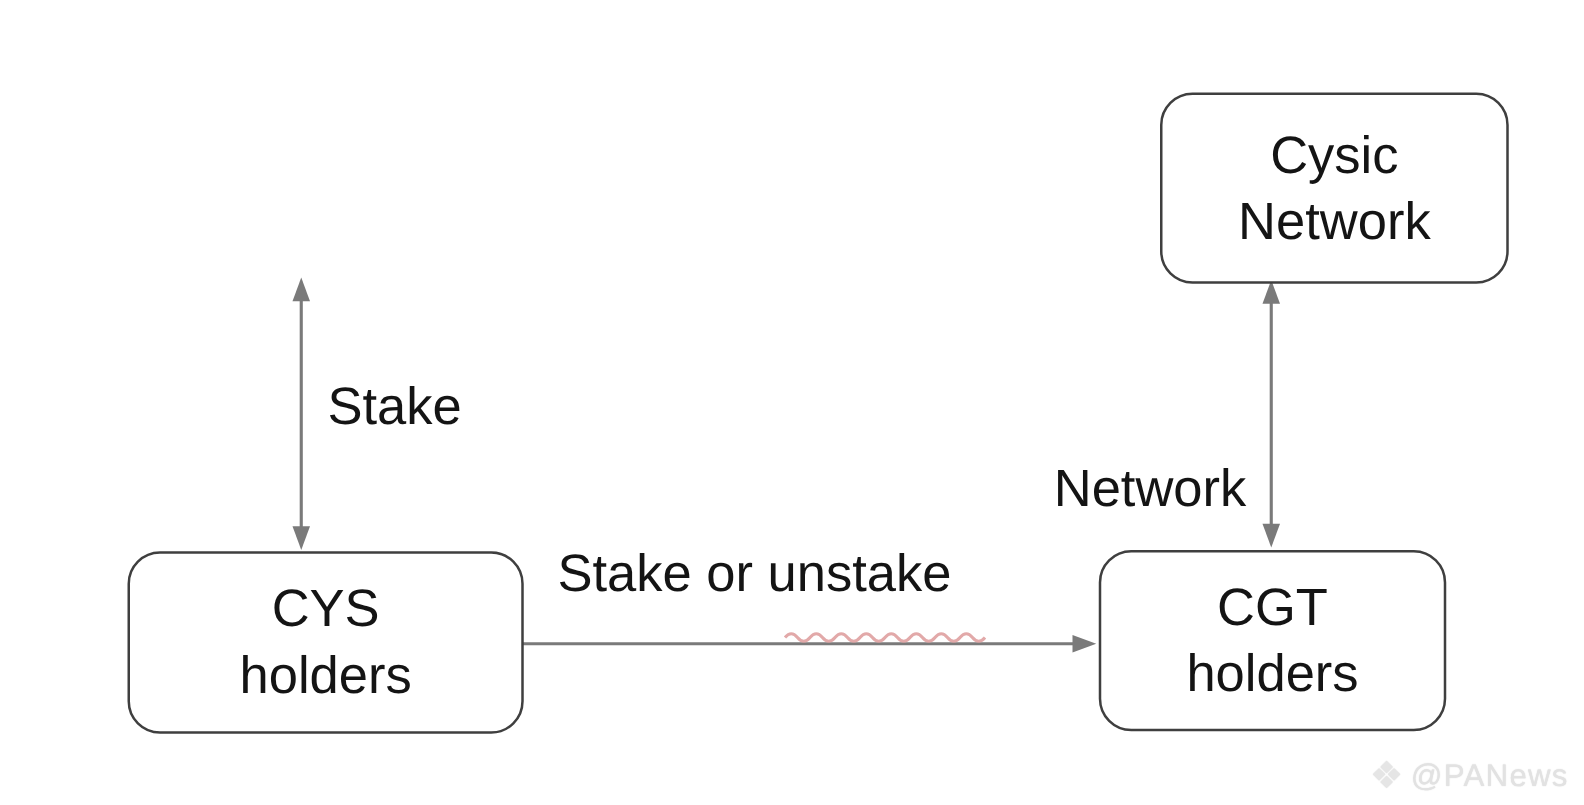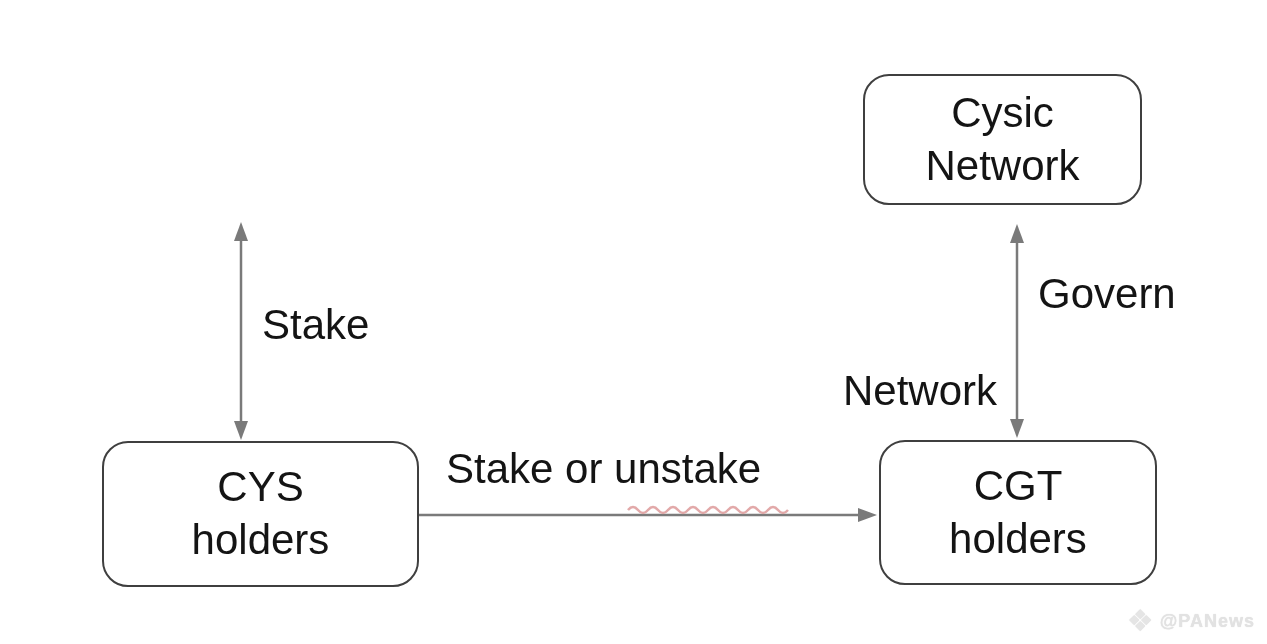--- a/index.html
+++ b/index.html
@@ -32,54 +32,54 @@
     display: flex;
     align-items: center;
     justify-content: center;
     text-align: center;
     font-size: 42px;
     line-height: 1.26;
     white-space: pre-line;
     color: #141414;
   }
   .node-users       { left: 103px; top: 74px;  width: 277px; height: 146px; }
-  .node-cysic       { left: 863px; top: 74px;  width: 279px; height: 131px; }
+  .node-cysic       { left: 928px; top: 74px;  width: 279px; height: 153px; }
   .node-cys-holders { left: 102px; top: 441px; width: 317px; height: 146px; }
   .node-cgt-holders { left: 879px; top: 440px; width: 278px; height: 145px; }
   .edge-label {
     position: absolute;
     font-size: 42px;
     line-height: 1.1;
     white-space: nowrap;
     color: #141414;
   }
   .label-trade  { left: 262px;  top: 302px; }
   .label-govern { left: 1038px; top: 271px; }
   .label-reward { left: 843px;  top: 368px; }
-  .label-stake  { left: 446px;  top: 446px; text-align: center; }
+  .label-stake  { left: 446px;  top: 436px; text-align: center; }
   .watermark {
     position: absolute;
     right: 12px;
     bottom: 8px;
     display: flex;
     align-items: center;
     gap: 6px;
     color: #e2e2e2;
     text-shadow: 0 0 1px #d9d9d9;
     user-select: none;
   }
   .wm-icon {
     font-size: 30px;
     line-height: 1;
     color: #e5e5e5;
   }
   .wm-text {
-    font-size: 18px;
+    font-size: 25px;
     letter-spacing: 1px;
-    font-weight: bold;
+    font-weight: normal;
   }
 </style>
 </head>
 <body>
 
 <div class="canvas">
 
   <svg class="arrows" viewBox="0 0 1267 644" xmlns="http://www.w3.org/2000/svg">
 
     <g fill="#7a7a7a" stroke="none">
@@ -108,21 +108,20 @@
 Network</div>
 
   <div class="node node-cys-holders">CYS
 holders</div>
 
   <div class="node node-cgt-holders">CGT
 holders</div>
 
   <div class="edge-label label-trade">Stake</div>
 
-  <div class="edge-label label-govern">Govern</div>
 
   <div class="edge-label label-reward">Network</div>
 
   <div class="edge-label label-stake">Stake or unstake</div>
 
   <div class="watermark">
     <span class="wm-icon">❖</span>
     <span class="wm-text">@PANews</span>
   </div>
 

